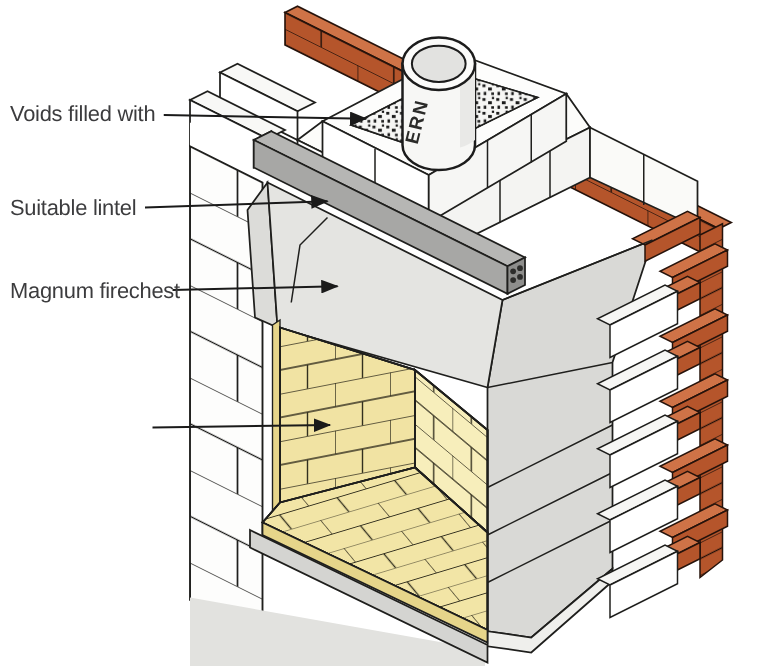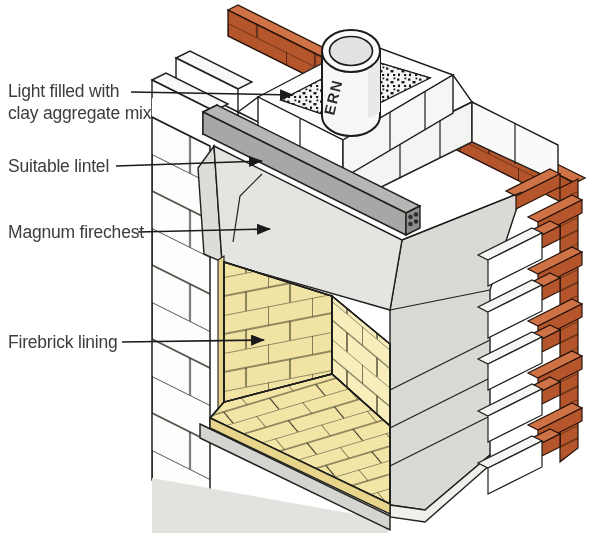--- a/index.html
+++ b/index.html
@@ -184,20 +184,18 @@
 
   <g stroke="#1a1a1a" stroke-width="1.6" fill="none">
     <path d="M131,92 L293,95" marker-end="url(#arw)"></path>
     <path d="M116,166 L262,161" marker-end="url(#arw)"></path>
     <path d="M138,232 L270,229" marker-end="url(#arw)"></path>
     <path d="M122,342 L264,340" marker-end="url(#arw)"></path>
   </g>
 </svg>
 
 <div class="lbl" style="left:8px;top:80px;">
-  <div>Light filled with</div>
-  <div>clay aggregate mix</div>
+  <div>Voids filled with</div>
 </div>
 <div class="lbl" style="left:8px;top:221px;">Magnum firechest</div>
 <div class="lbl" style="left:8px;top:155px;">Suitable lintel</div>
-<div class="lbl" style="left:8px;top:331px;">Firebrick lining</div>
 
 </div>
 
 </body></html>

